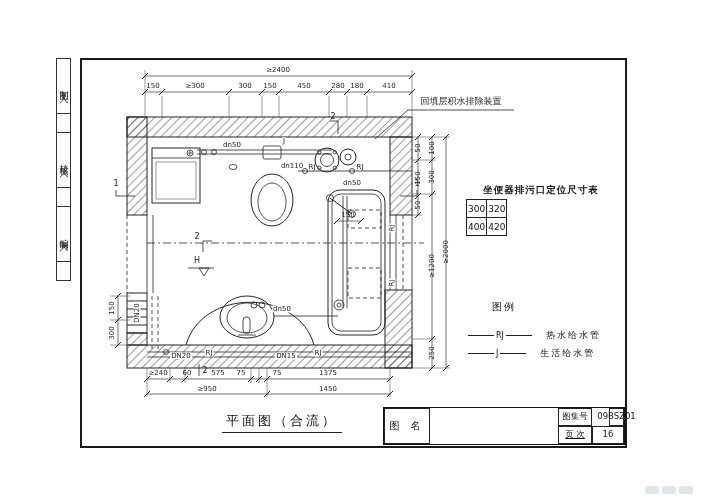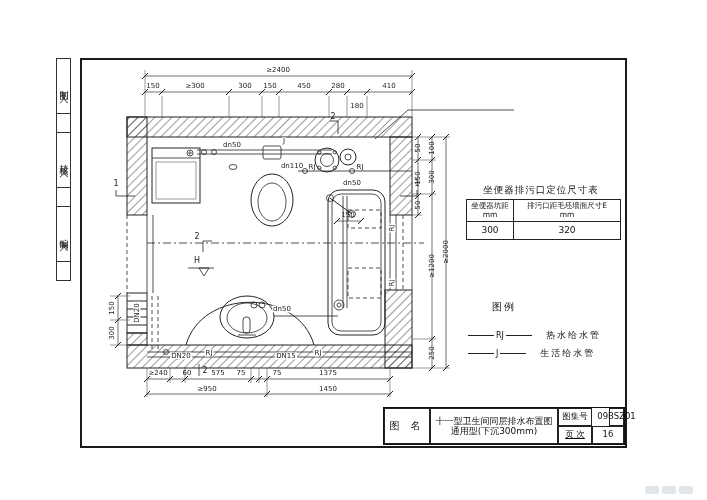--- a/index.html
+++ b/index.html
@@ -17,21 +17,21 @@
   .lbl.v{transform:translate(-50%,-50%) rotate(-90deg);}
   .lbl.bg{background:#fff;padding:0 1px;}
   .lbl.b8{font-size:8px;}
   
   .callout{position:absolute;left:405px;top:95px;width:112px;text-align:center;font-size:9px;color:#222;}
   
   .plan-title{position:absolute;left:222px;top:412px;width:120px;text-align:center;font-size:13px;
               letter-spacing:3px;color:#111;border-bottom:1.5px solid #222;padding-bottom:2px;}
   
   .tbl-title{position:absolute;left:466px;top:184px;width:150px;text-align:center;font-size:9.5px;
-             font-weight:normal;letter-spacing:1px;color:#111;}
+             font-weight:bold;letter-spacing:1px;color:#111;}
   .otable{position:absolute;left:466px;top:199px;border-collapse:collapse;background:#fff;}
   .otable th,.otable td{border:1px solid #222;text-align:center;vertical-align:middle;color:#111;}
   .otable th{font-weight:normal;font-size:7.5px;line-height:1.25;padding:1px 2px;}
   .otable td{font-size:9px;height:15px;}
   .otable .c1{width:42px;}
   .otable .c2{width:102px;}
   .otable{border:1.5px solid #111;}
   
   .legend{position:absolute;left:468px;top:300px;width:160px;}
   .legend-title{font-size:10px;letter-spacing:2px;color:#111;margin-left:24px;margin-bottom:12px;}
@@ -283,21 +283,21 @@
     </g>
   </svg>
 
   <span class="lbl" style="left:278px;top:70px;">≥2400</span>
   <span class="lbl" style="left:153px;top:86px;">150</span>
   <span class="lbl" style="left:195px;top:86px;">≥300</span>
   <span class="lbl" style="left:245px;top:86px;">300</span>
   <span class="lbl" style="left:270px;top:86px;">150</span>
   <span class="lbl" style="left:304px;top:86px;">450</span>
   <span class="lbl" style="left:338px;top:86px;">280</span>
-  <span class="lbl" style="left:357px;top:86px;margin-top:20px;">180</span>
+  <span class="lbl" style="left:357px;top:86px;">180</span>
   <span class="lbl" style="left:389px;top:86px;">410</span>
 
   <span class="lbl" style="left:158px;top:373px;">≥240</span>
   <span class="lbl" style="left:187px;top:373px;">60</span>
   <span class="lbl" style="left:218px;top:373px;">575</span>
   <span class="lbl" style="left:241px;top:373px;">75</span>
   <span class="lbl" style="left:277px;top:373px;">75</span>
   <span class="lbl" style="left:328px;top:373px;">1375</span>
   <span class="lbl" style="left:207px;top:389px;">≥950</span>
   <span class="lbl" style="left:328px;top:389px;">1450</span>
@@ -329,58 +329,56 @@
   <span class="lbl bg" style="left:286px;top:356px;text-align:right;">DN15</span>
   <span class="lbl bg" style="left:318px;top:353px;">RJ</span>
 
   <span class="lbl b8" style="left:116px;top:184px;">1</span>
   <span class="lbl b8" style="left:417px;top:184px;">1</span>
   <span class="lbl b8" style="left:333px;top:117px;">2</span>
   <span class="lbl b8" style="left:197px;top:237px;">2</span>
   <span class="lbl b8" style="left:205px;top:371px;">2</span>
   <span class="lbl b8" style="left:197px;top:261px;">H</span>
 
+  <span class="callout">回填层积水排除装置</span>
 
   <div class="tbl-title">坐便器排污口定位尺寸表</div>
   <table class="otable">
     <tbody>
-        <tr>
-      <th class="c1"><span>坐便器坑距</span><br><span>mm</span></th>
-      <th class="c2"><span>排污口距毛坯墙面尺寸E</span><br><span>mm</span></th>
-    </tr>
     <tr>
       <td>300</td>
       <td>320</td>
+    </tr>
+    <tr>
+      <td>400</td>
+      <td>420</td>
     </tr>
   </tbody>
     </table>
 
   <div class="legend">
     <div class="legend-title">图例</div>
     <div class="legend-item">
       <span class="ln"></span>
         <span class="code">RJ</span>
         <span class="ln"></span>
       <span class="txt">热水给水管</span>
     </div>
     <div class="legend-item">
       <span class="ln"></span>
         <span class="code">J</span>
         <span class="ln"></span>
       <span class="txt">生活给水管</span>
     </div>
   </div>
 
+  <div class="plan-title">平面图（合流）</div>
 
   <div class="titleblock">
     <div class="tb-cell tb-name">图 名</div>
-    <div class="tb-cell tb-draw">
-      <span>十一型卫生间同层排水布置图</span>
-      <span>通用型(下沉300mm)</span>
-    </div>
     <div class="tb-cell" style="grid-column:3;grid-row:1;">图集号</div>
     <div class="tb-cell" style="grid-column:4;grid-row:1;margin-left:17px;">09BSZ01</div>
     <div class="tb-cell" style="grid-column:3;grid-row:2;text-decoration:underline;">页 次</div>
     <div class="tb-cell" style="grid-column:4;grid-row:2;">16</div>
   </div>
 
   <div class="watermark">
       <i></i>
       <i></i>
       <i></i>

